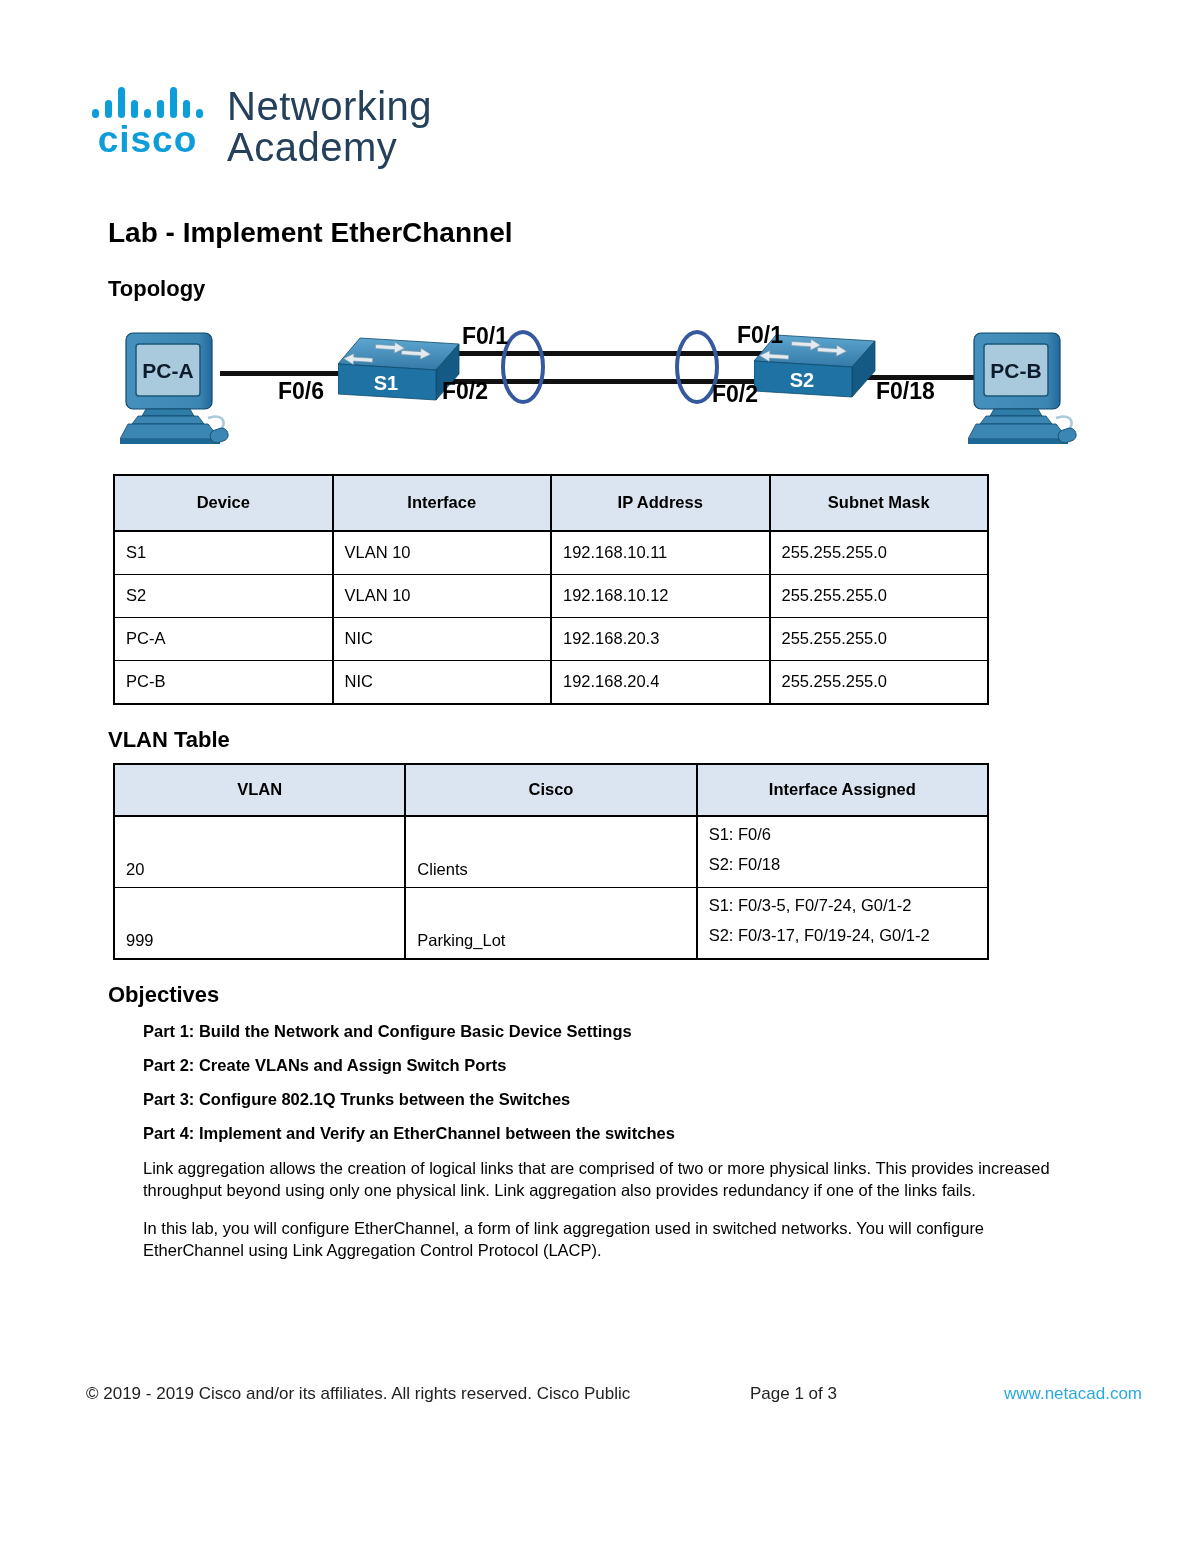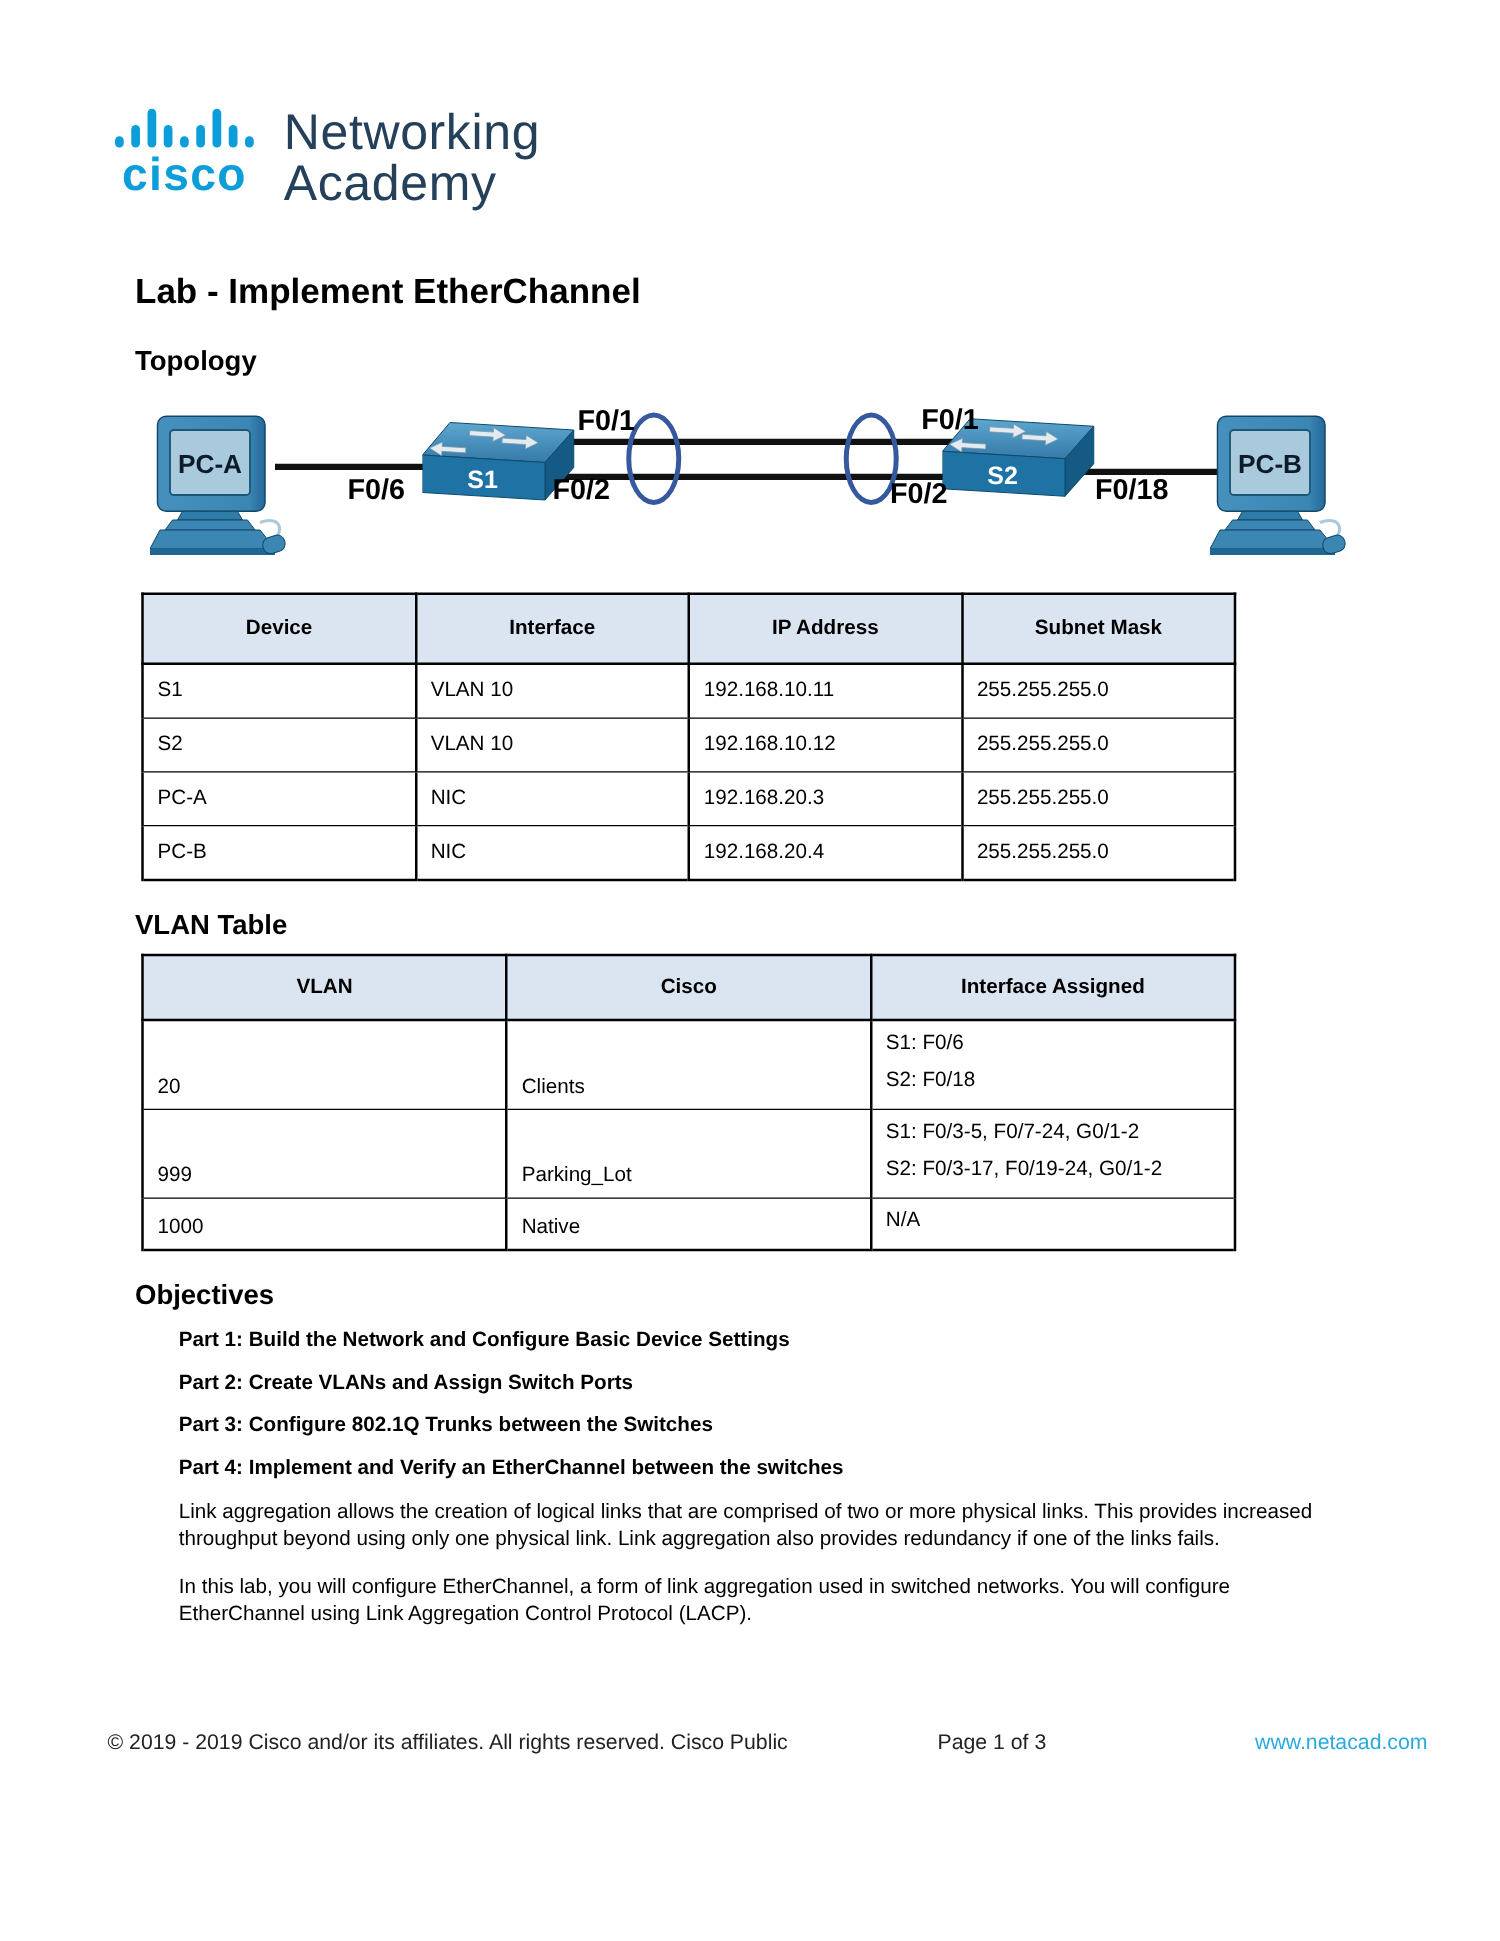--- a/index.html
+++ b/index.html
@@ -237,28 +237,20 @@
         </td>
       </tr>
       <tr class="vr3">
         <td>999</td>
         <td>Parking_Lot</td>
         <td>
           <div class="iface-line">S1: F0/3-5, F0/7-24, G0/1-2</div>
           <div class="iface-line">S2: F0/3-17, F0/19-24, G0/1-2</div>
         </td>
       </tr>
-      <tr class="vr4">
-        <td>1000</td>
-        <td>Native</td>
-        <td>
-          <div class="iface-line">N/A</div>
-
-        </td>
-      </tr>
     </tbody>
   </table>
 
   <h2 class="h-objectives">Objectives</h2>
   <p class="part">Part 1: Build the Network and Configure Basic Device Settings</p>
   <p class="part">Part 2: Create VLANs and Assign Switch Ports</p>
   <p class="part">Part 3: Configure 802.1Q Trunks between the Switches</p>
   <p class="part">Part 4: Implement and Verify an EtherChannel between the switches</p>
 
   <p class="body-text">Link aggregation allows the creation of logical links that are comprised of two or more physical links. This provides increased throughput beyond using only one physical link. Link aggregation also provides redundancy if one of the links fails.</p>

